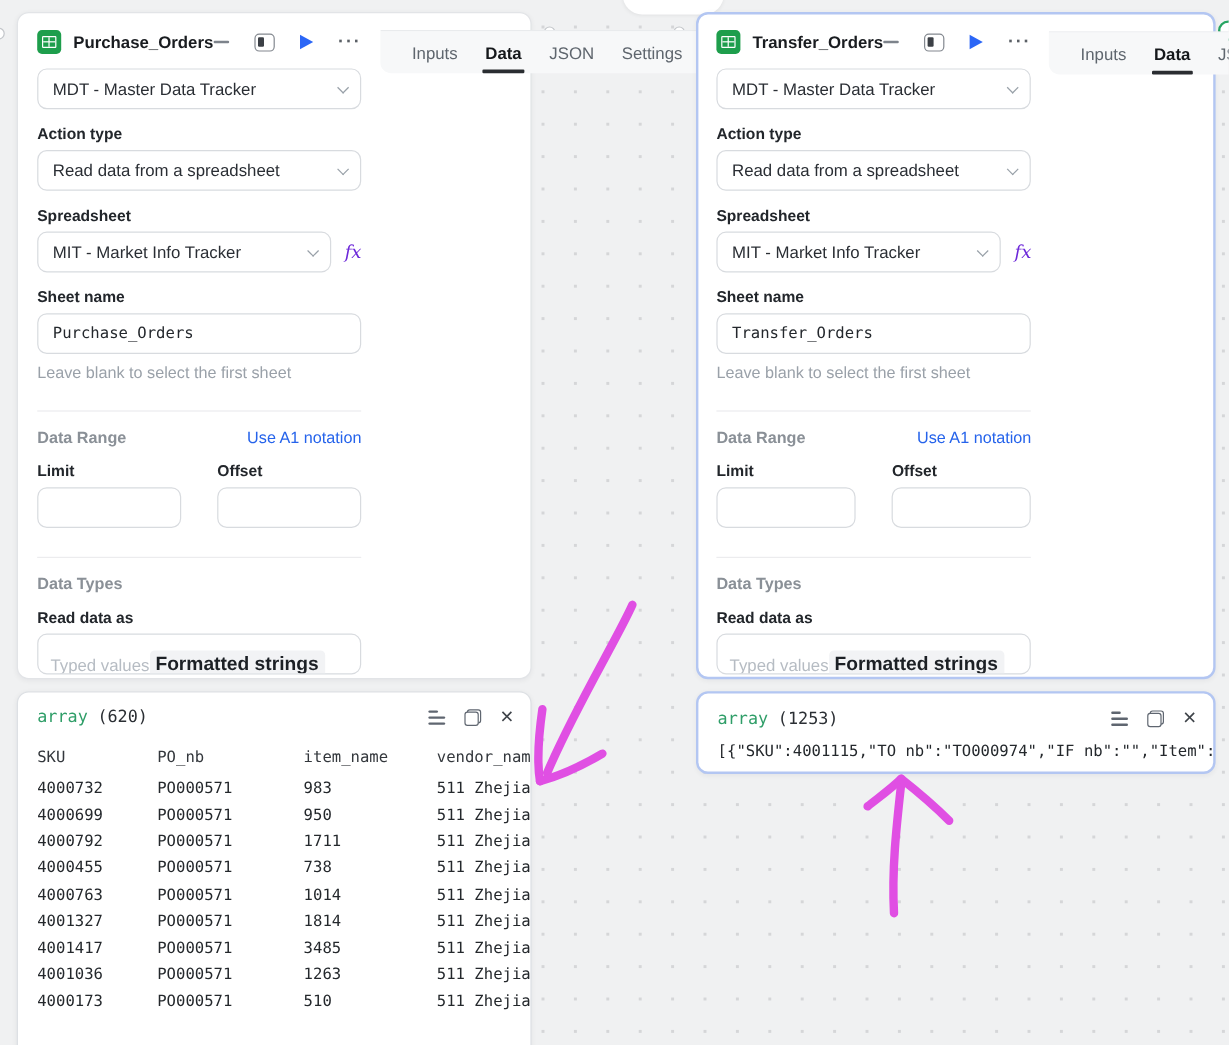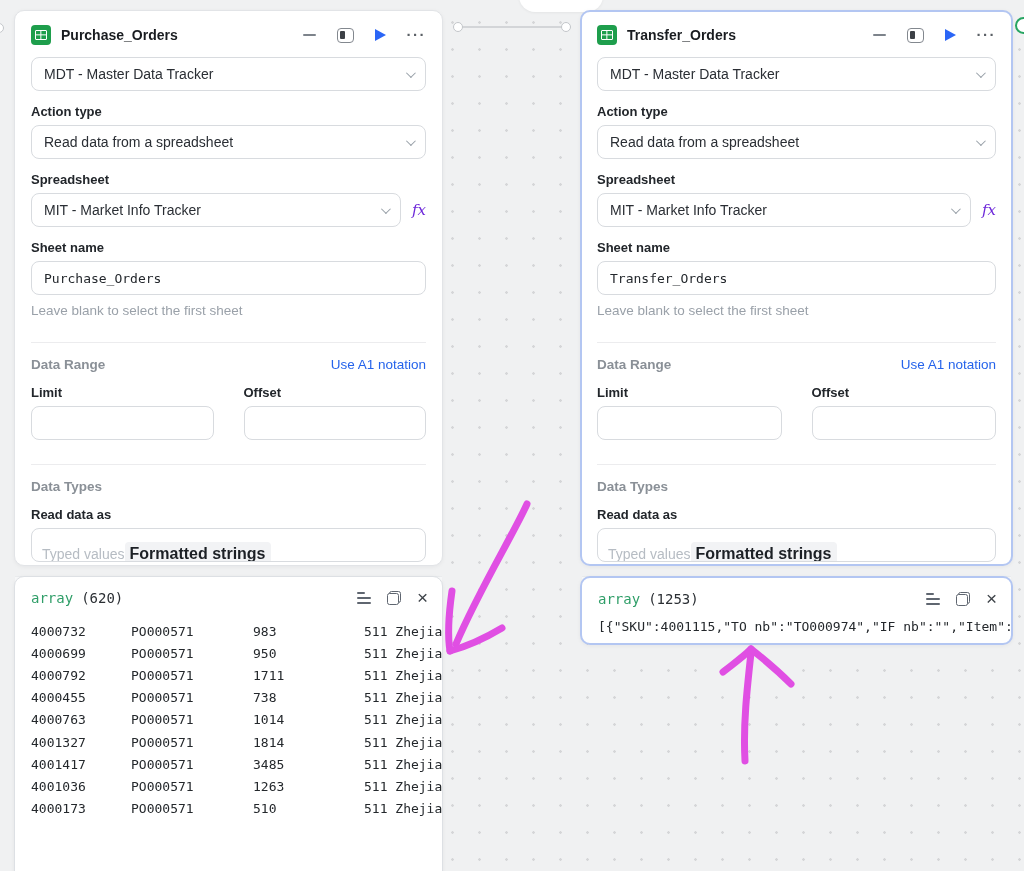--- a/index.html
+++ b/index.html
@@ -19,21 +19,21 @@
           background:#fff; border:1.6px solid #c3c6ca; z-index:2; }
   .port-green { position:absolute; width:17px; height:17px; border-radius:50%;
           background:#fff; border:2.6px solid #27a562; z-index:2; }
   .partial-node { position:absolute; background:#fff; border-radius:16px;
           box-shadow:0 1px 3px rgba(0,0,0,.05); z-index:1; }
 
   
   .node-panel {
     position:absolute; background:#fff; border-radius:10px;
     border:1px solid #e2e4e7; box-shadow:0 1px 4px rgba(20,24,30,.05);
-    display:flex; flex-direction:column; z-index:3;
+    display:flex; z-index:3;
   }
   .node-panel.selected { border:2px solid #b3c6f2; }
   .panel-body { padding:14px 16px 0 16px; flex:1 1 auto; }
   .node-panel.selected .panel-body { padding:13px 15px 0 15px; }
 
   .panel-header { display:flex; align-items:center; margin-bottom:12px; }
   .sheets-icon { width:20px; height:20px; background:#1e9e4c; border-radius:4px;
     position:relative; flex:0 0 auto; }
   .sheets-icon .grid { position:absolute; left:4px; top:5px; width:12px; height:10px;
     border:1.3px solid #fff; border-radius:1px; }
@@ -224,20 +224,26 @@
         <div class="listview-icon">
             <i></i>
             <i></i>
             <i></i>
           </div>
         <div class="copy-icon"></div>
         <span class="close-icon">×</span>
       </div>
     </div>
     <div class="data-table">
+      <div class="t-row head">
+        <span class="t-c1">SKU</span>
+        <span class="t-c2">PO_nb</span>
+        <span class="t-c3">item_name</span>
+        <span class="t-c4">vendor_nam</span>
+      </div>
       <div class="t-row">
         <span class="t-c1">4000732</span>
         <span class="t-c2">PO000571</span>
         <span class="t-c3">983</span>
         <span class="t-c4">511 Zhejia</span>
       </div>
       <div class="t-row">
         <span class="t-c1">4000699</span>
         <span class="t-c2">PO000571</span>
         <span class="t-c3">950</span>

